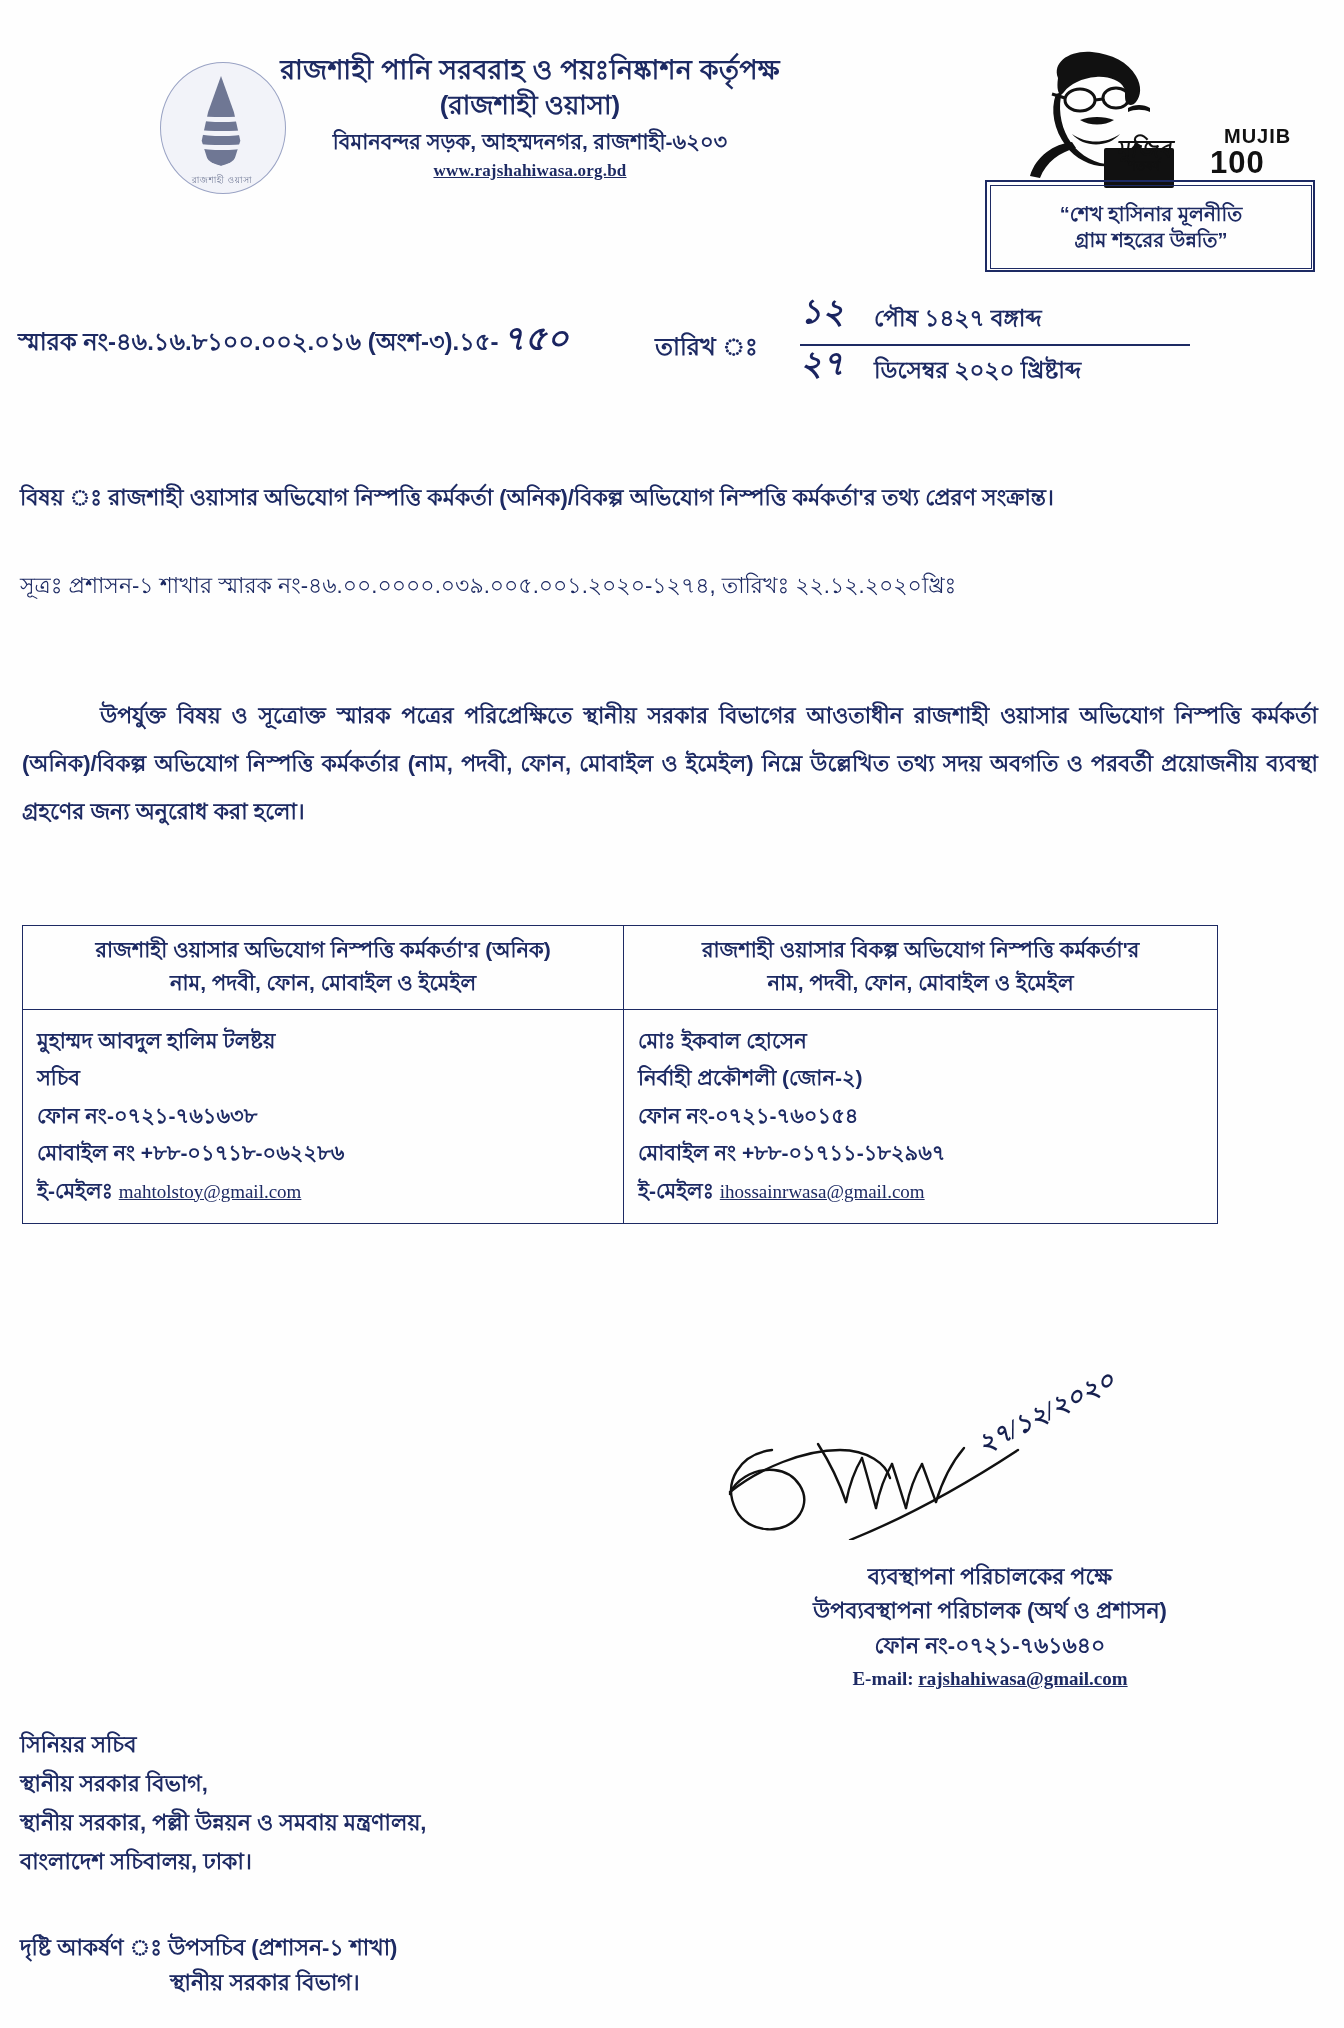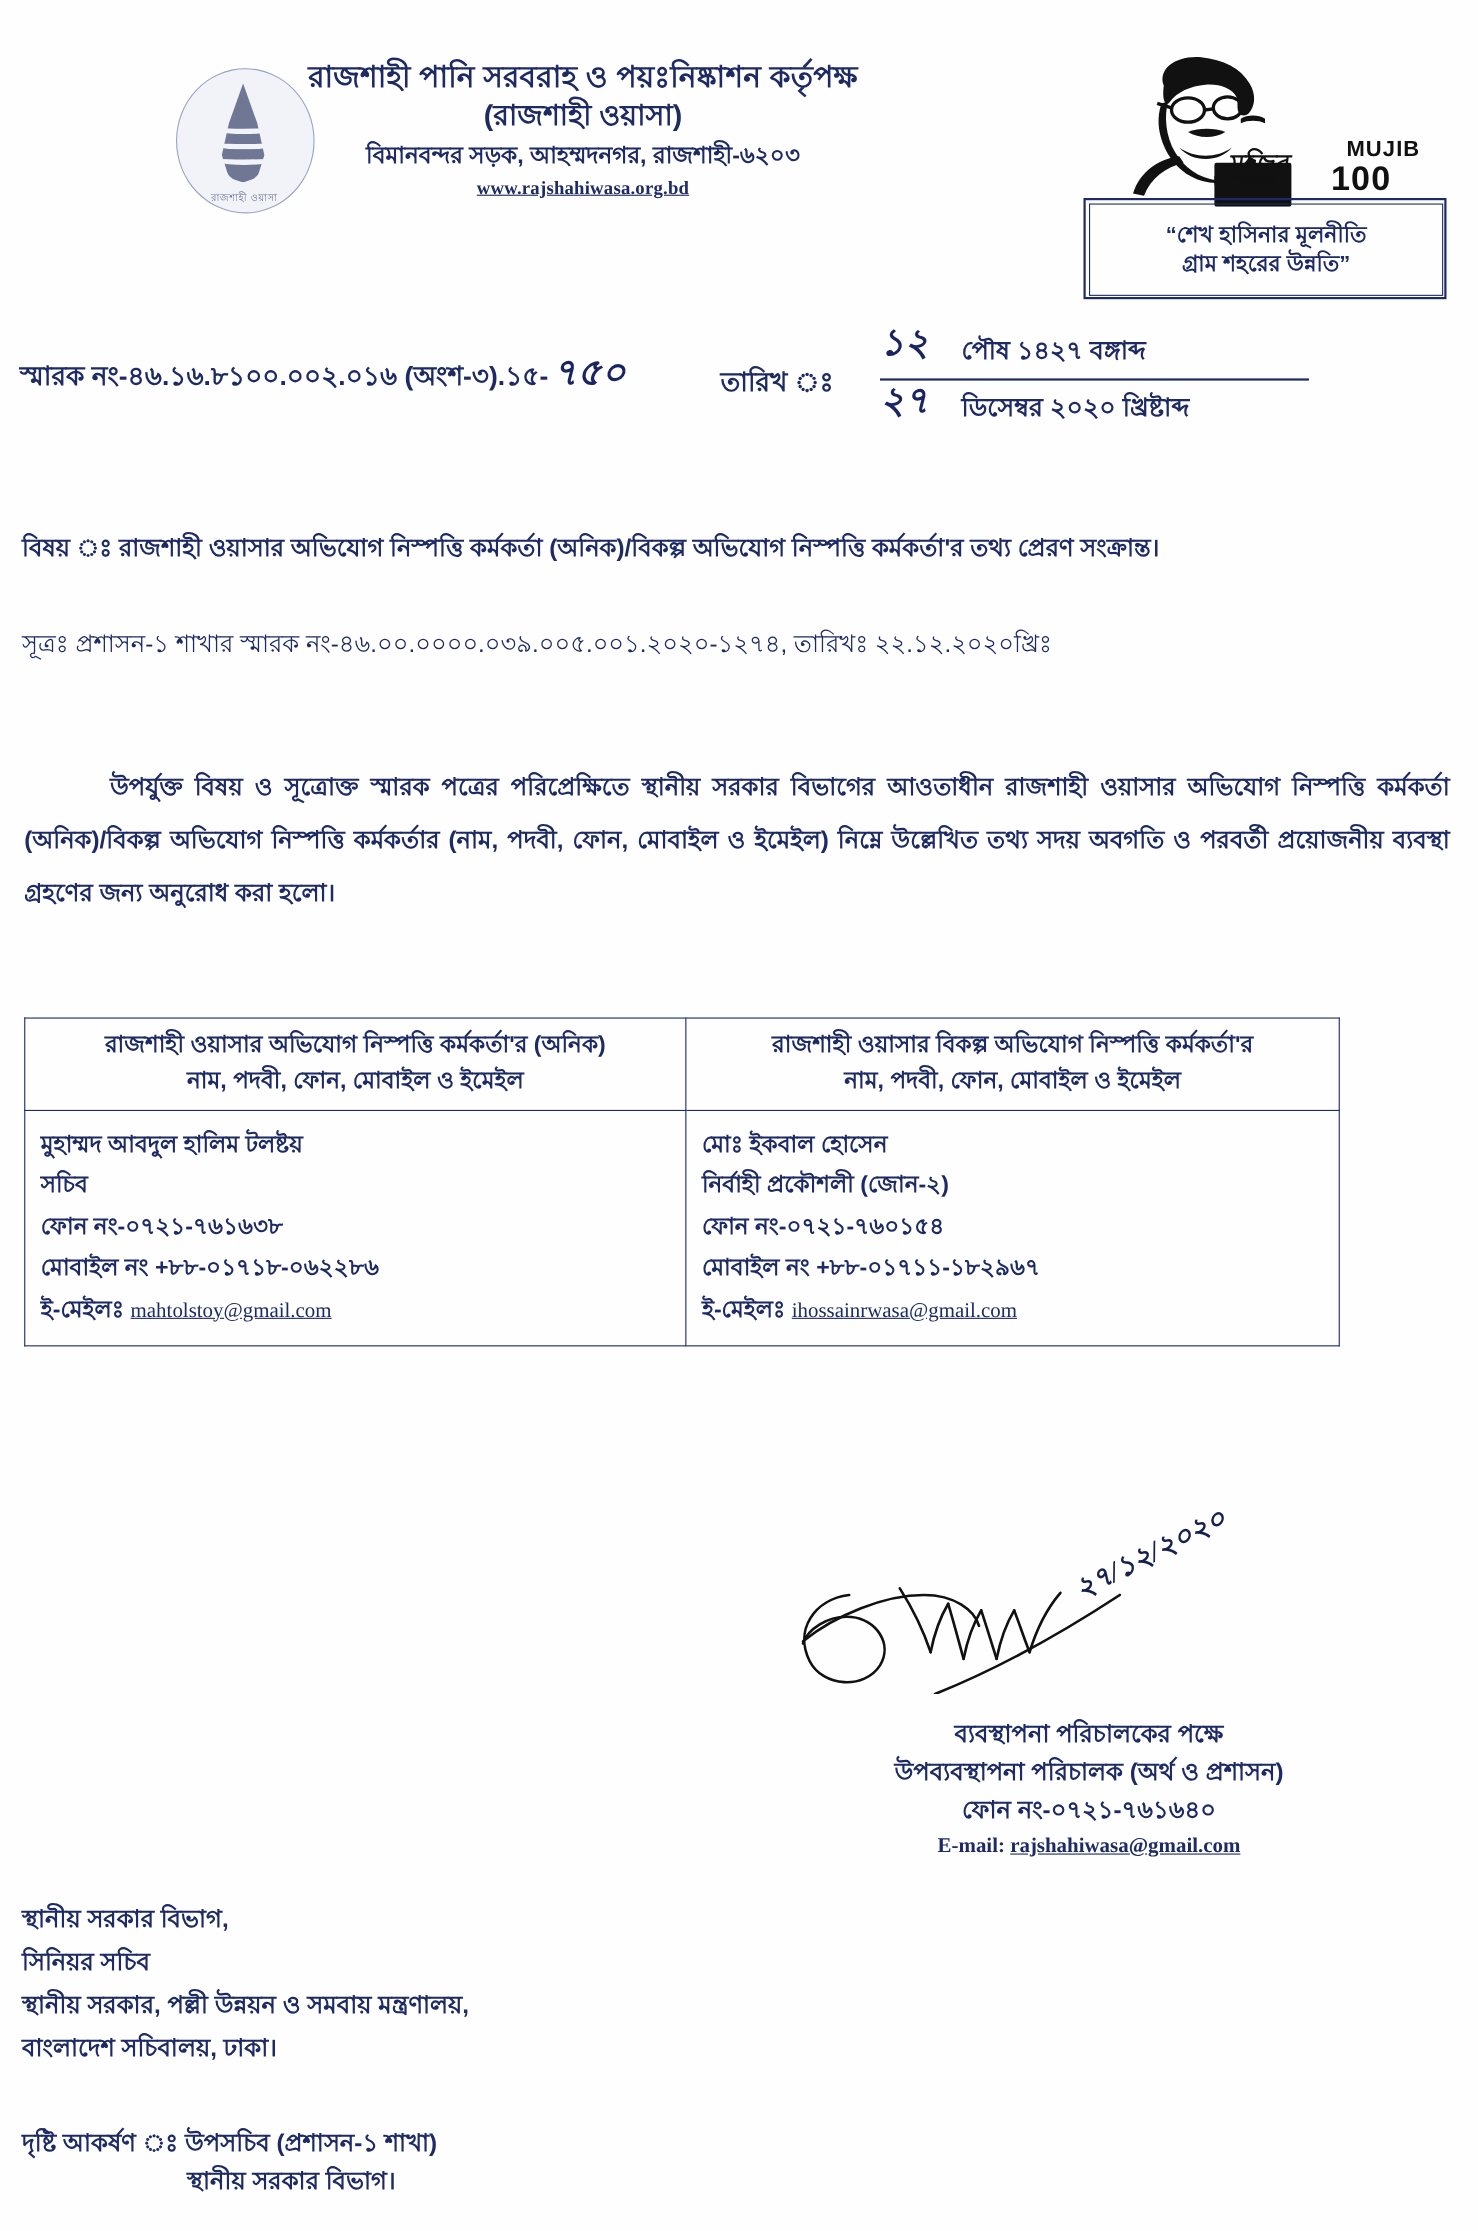--- a/index.html
+++ b/index.html
@@ -308,22 +308,22 @@
       <div class="sb-l1">ব্যবস্থাপনা পরিচালকের পক্ষে</div>
       <div class="sb-l3">উপব্যবস্থাপনা পরিচালক (অর্থ ও প্রশাসন)</div>
       <div class="sb-l4">ফোন নং-০৭২১-৭৬১৬৪০</div>
       <div class="sb-email">
         <span>E-mail: </span><u>rajshahiwasa@gmail.com</u>
       </div>
     </div>
   </div>
 
   <div class="addressee">
+    <div class="addr-line">সিনিয়র সচিব</div>
     <div class="addr-line">স্থানীয় সরকার বিভাগ,</div>
-    <div class="addr-line">সিনিয়র সচিব</div>
     <div class="addr-line">স্থানীয় সরকার, পল্লী উন্নয়ন ও সমবায় মন্ত্রণালয়,</div>
     <div class="addr-line">বাংলাদেশ সচিবালয়, ঢাকা।</div>
   </div>
 
   <div class="attn">
     <div class="attn-l1">দৃষ্টি আকর্ষণ ঃ উপসচিব (প্রশাসন-১ শাখা)</div>
     <div class="attn-l2">স্থানীয় সরকার বিভাগ।</div>
   </div>
 
 </div>

